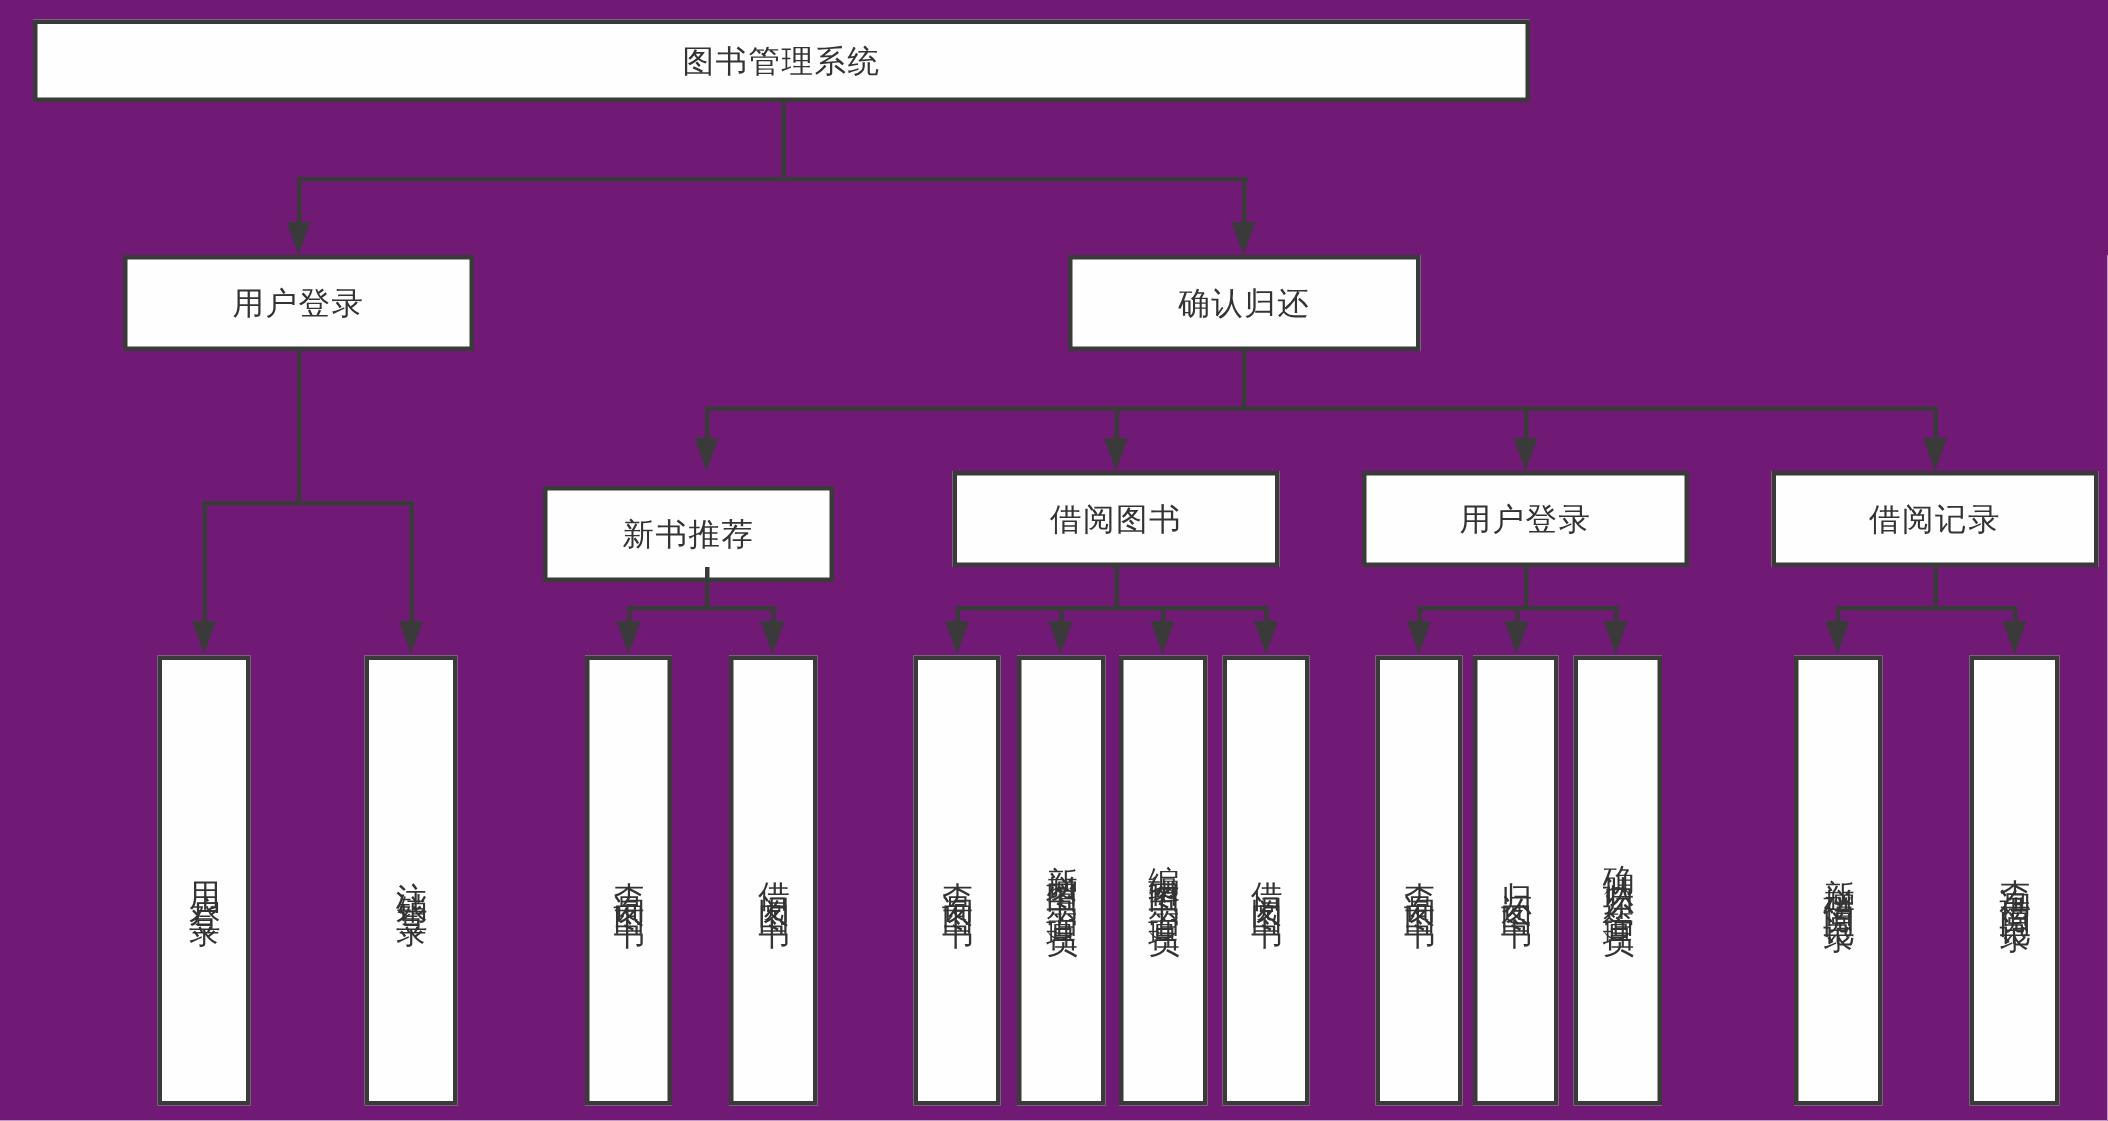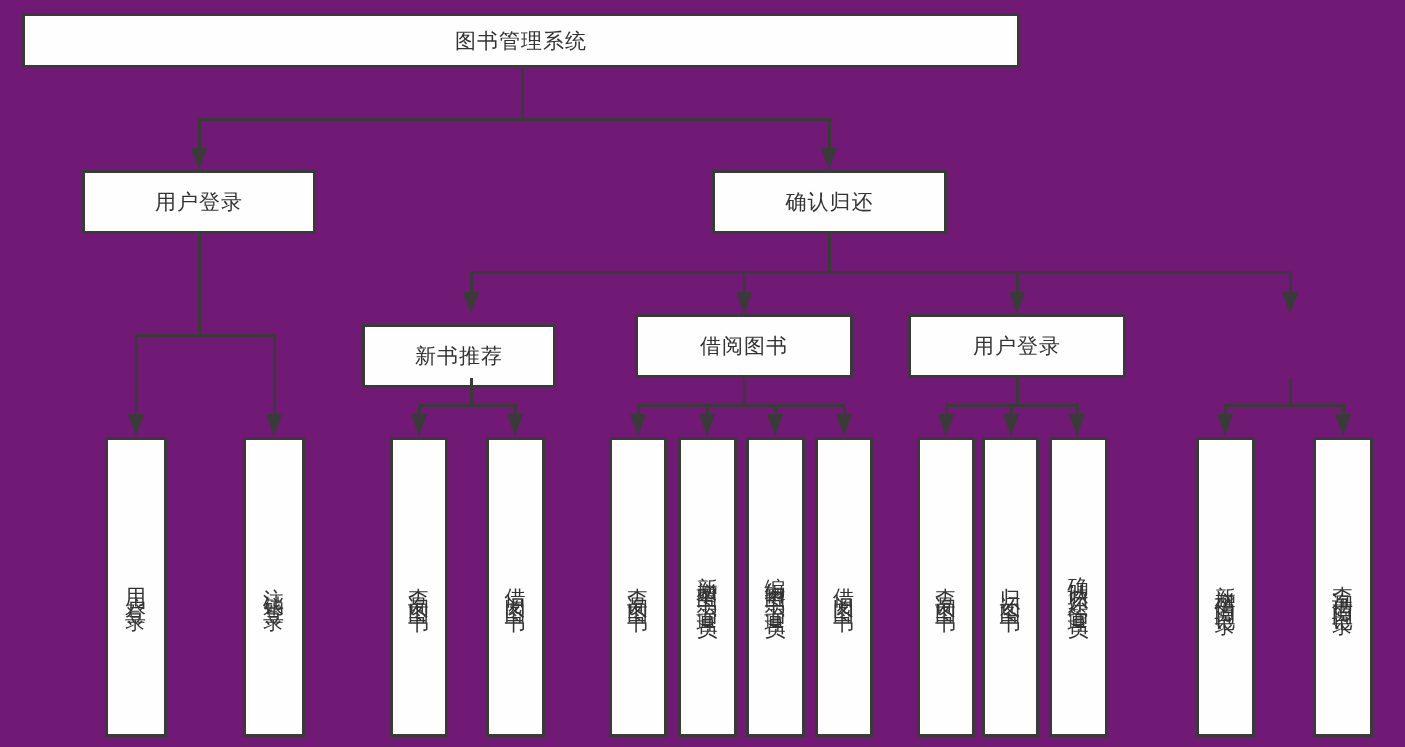--- a/index.html
+++ b/index.html
@@ -68,20 +68,21 @@
   <div class="vline" style="left:743px;top:271px;height:23px;"></div>
   <div class="arrow" style="left:736px;top:292px;"></div>
   <div class="vline" style="left:1016px;top:271px;height:23px;"></div>
   <div class="arrow" style="left:1009px;top:292px;"></div>
   <div class="vline" style="left:1289px;top:271px;height:23px;"></div>
   <div class="arrow" style="left:1282px;top:292px;"></div>
 
   <div class="hbox" style="left:362px;top:324px;width:194px;height:64px;">新书推荐</div>
   <div class="hbox" style="left:635px;top:314px;width:218px;height:64px;">借阅图书</div>
   <div class="hbox" style="left:908px;top:314px;width:218px;height:64px;">用户登录</div>
+  <div class="hbox" style="left:1181px;top:314px;width:218px;height:64px;">借阅记录</div>
 
   <div class="vline" style="left:470px;top:378px;height:29px;"></div>
   <div class="hline" style="left:418px;top:404px;width:100px;"></div>
   <div class="vline" style="left:418px;top:404px;height:13px;"></div>
   <div class="arrow" style="left:411px;top:414px;"></div>
   <div class="vline" style="left:514px;top:404px;height:13px;"></div>
   <div class="arrow" style="left:507px;top:414px;"></div>
 
   <div class="vline" style="left:743px;top:378px;height:29px;"></div>
   <div class="hline" style="left:637px;top:404px;width:209px;"></div>

